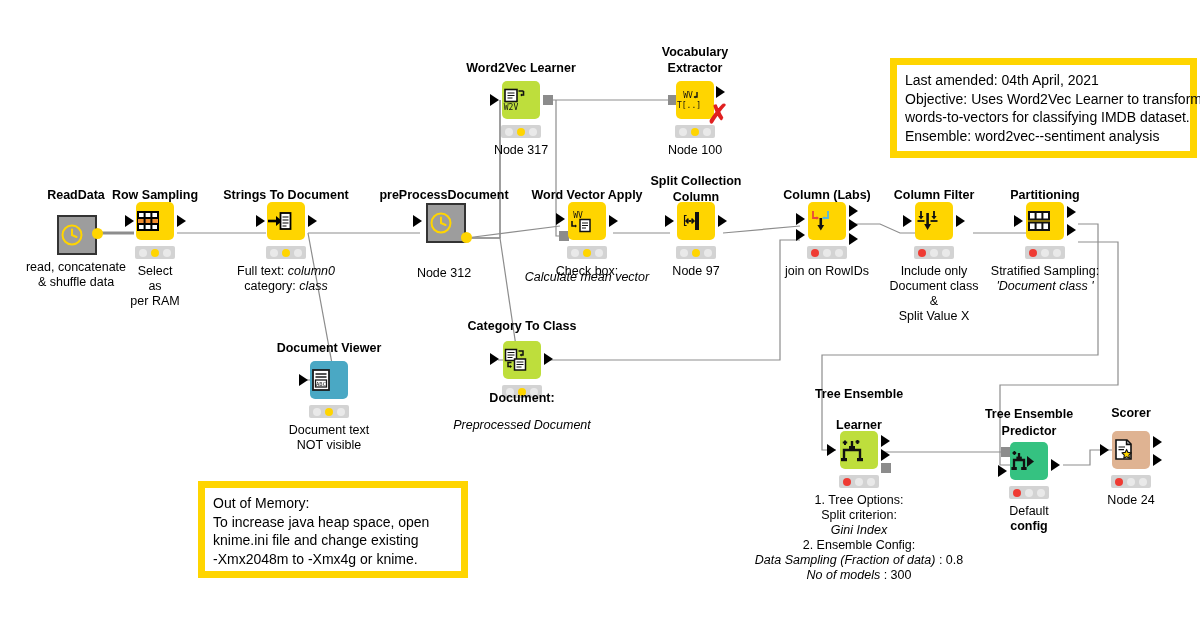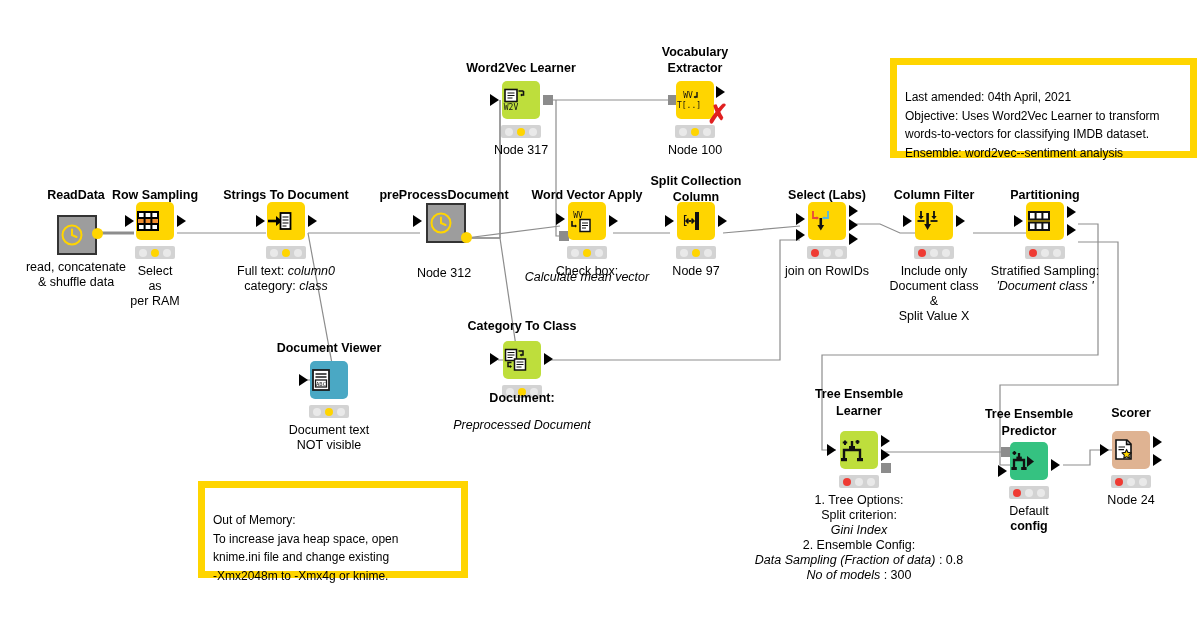--- a/index.html
+++ b/index.html
@@ -54,21 +54,21 @@
   .port.tri.in{border-left-color:#000;}
   .port.sq{width:10px;height:10px;background:#8c8c8c;}
   .port.dot{width:11px;height:11px;border-radius:50%;background:#ffd500;}
 
   
   .annot{
     position:absolute;background:#ffd500;padding:7px;box-sizing:border-box;
   }
   .annot .inner{
     background:#fff;width:100%;height:100%;box-sizing:border-box;
-    padding:23px 8px;font-size:12px;line-height:18.5px;
+    padding:6px 8px;font-size:14px;line-height:18.5px;
   }
   .annot .inner div{white-space:nowrap;}
 
   .redx{position:absolute;font-weight:bold;color:#e02020;font-size:26px;line-height:26px;
         font-family:"Liberation Sans",sans-serif;}
 
   
   .glyph{display:block;}
 </style>
 </head>
@@ -322,21 +322,21 @@
       <i class="on-y"></i>
       <i></i>
     </div>
     <div class="node-sub" style="top:72px;font-weight:bold;">Document:</div>
     <div class="node-sub" style="top:99px;">
       <em>Preprocessed Document</em>
     </div>
   </div>
 
   <div class="node" style="left:827px;top:188px;width:0;">
-    <div class="node-title" style="top:0;">Select (Labs)</div>
+    <div class="node-title" style="top:0;">Column (Labs)</div>
     <div class="port tri in" style="left:-31px;top:25px;"></div>
     <div class="port tri in" style="left:-31px;top:41px;"></div>
     <div class="box yellow" style="left:-19px;top:14px;">
       <svg class="glyph" width="26" height="24" viewBox="0 0 26 24" aria-hidden="true">
         <path d="M5 2 L5 9 L10 9" fill="none" stroke="#e8483a" stroke-width="1.8"></path>
         <path d="M8.6 7.2 L11 9 L8.6 10.8 Z" fill="#e8483a"></path>
         <path d="M20 2 L20 9 L15 9" fill="none" stroke="#53b6e0" stroke-width="1.8"></path>
         <path d="M16.4 7.2 L14 9 L16.4 10.8 Z" fill="#53b6e0"></path>
         <path d="M12.8 9 L12.8 17" stroke="#111" stroke-width="2.6"></path>
         <path d="M9.4 16 L12.8 21.5 L16.2 16 Z" fill="#111"></path>
@@ -399,21 +399,21 @@
       <i></i>
     </div>
     <div class="node-sub" style="top:76px;">Stratified Sampling:</div>
     <div class="node-sub" style="top:91px;">
       <em>'Document class '</em>
     </div>
   </div>
 
   <div class="node" style="left:859px;top:386px;width:0;">
     <div class="node-title two" style="top:0;">Tree Ensemble</div>
-    <div class="node-title two" style="top:17px;">Learner</div>
+    <div class="node-title two" style="top:31px;">Learner</div>
     <div class="port tri in" style="left:-32px;top:58px;"></div>
     <div class="box green" style="left:-19px;top:45px;">
       <svg class="glyph" width="26" height="24" viewBox="0 0 26 24" aria-hidden="true">
         <path d="M4 22 L4 12 L20 12 L20 22" fill="none" stroke="#111" stroke-width="2.4"></path>
         <path d="M12 12 L12 3" stroke="#111" stroke-width="2.4"></path>
         <rect x="1" y="20" width="6" height="3.2" fill="#111"></rect>
         <rect x="17" y="20" width="6" height="3.2" fill="#111"></rect>
         <rect x="9" y="8" width="6" height="3.2" fill="#111"></rect>
         <path d="M5 2.5 L5 7 M2.8 4.6 H7.2" stroke="#111" stroke-width="2"></path>
         <path d="M17.5 2 L17.5 6 M15.6 3.8 H19.4" stroke="#111" stroke-width="2"></path>

